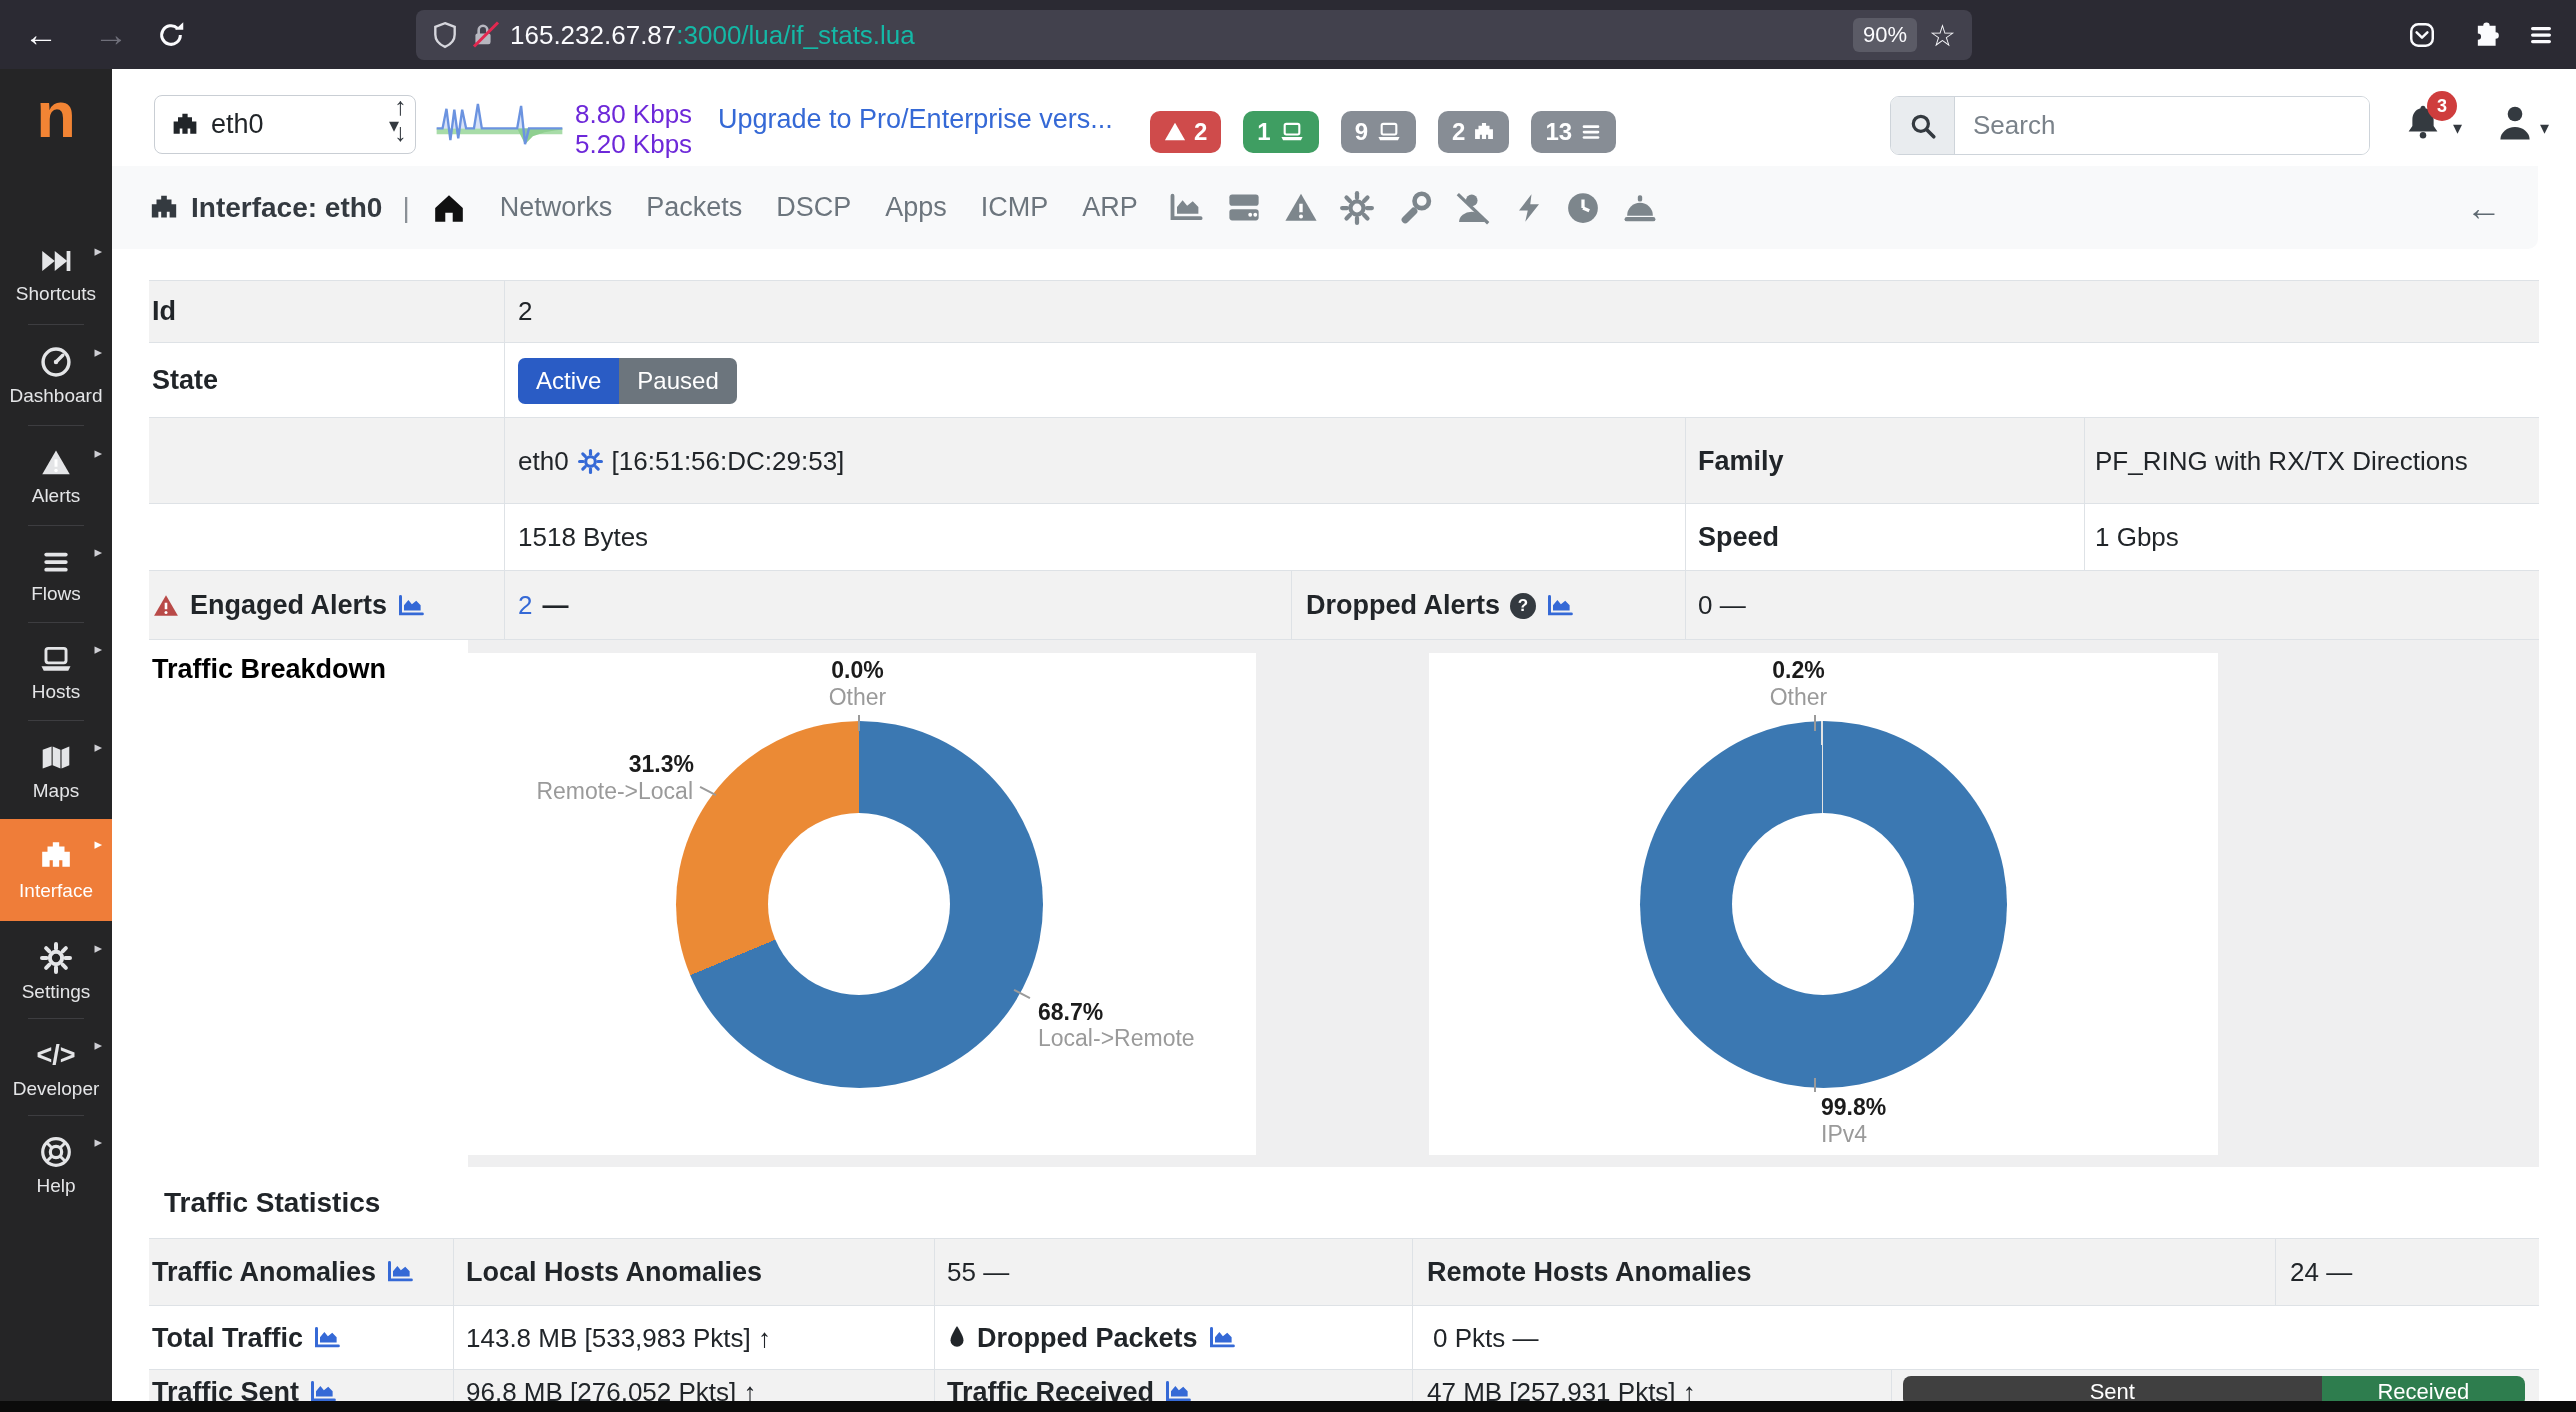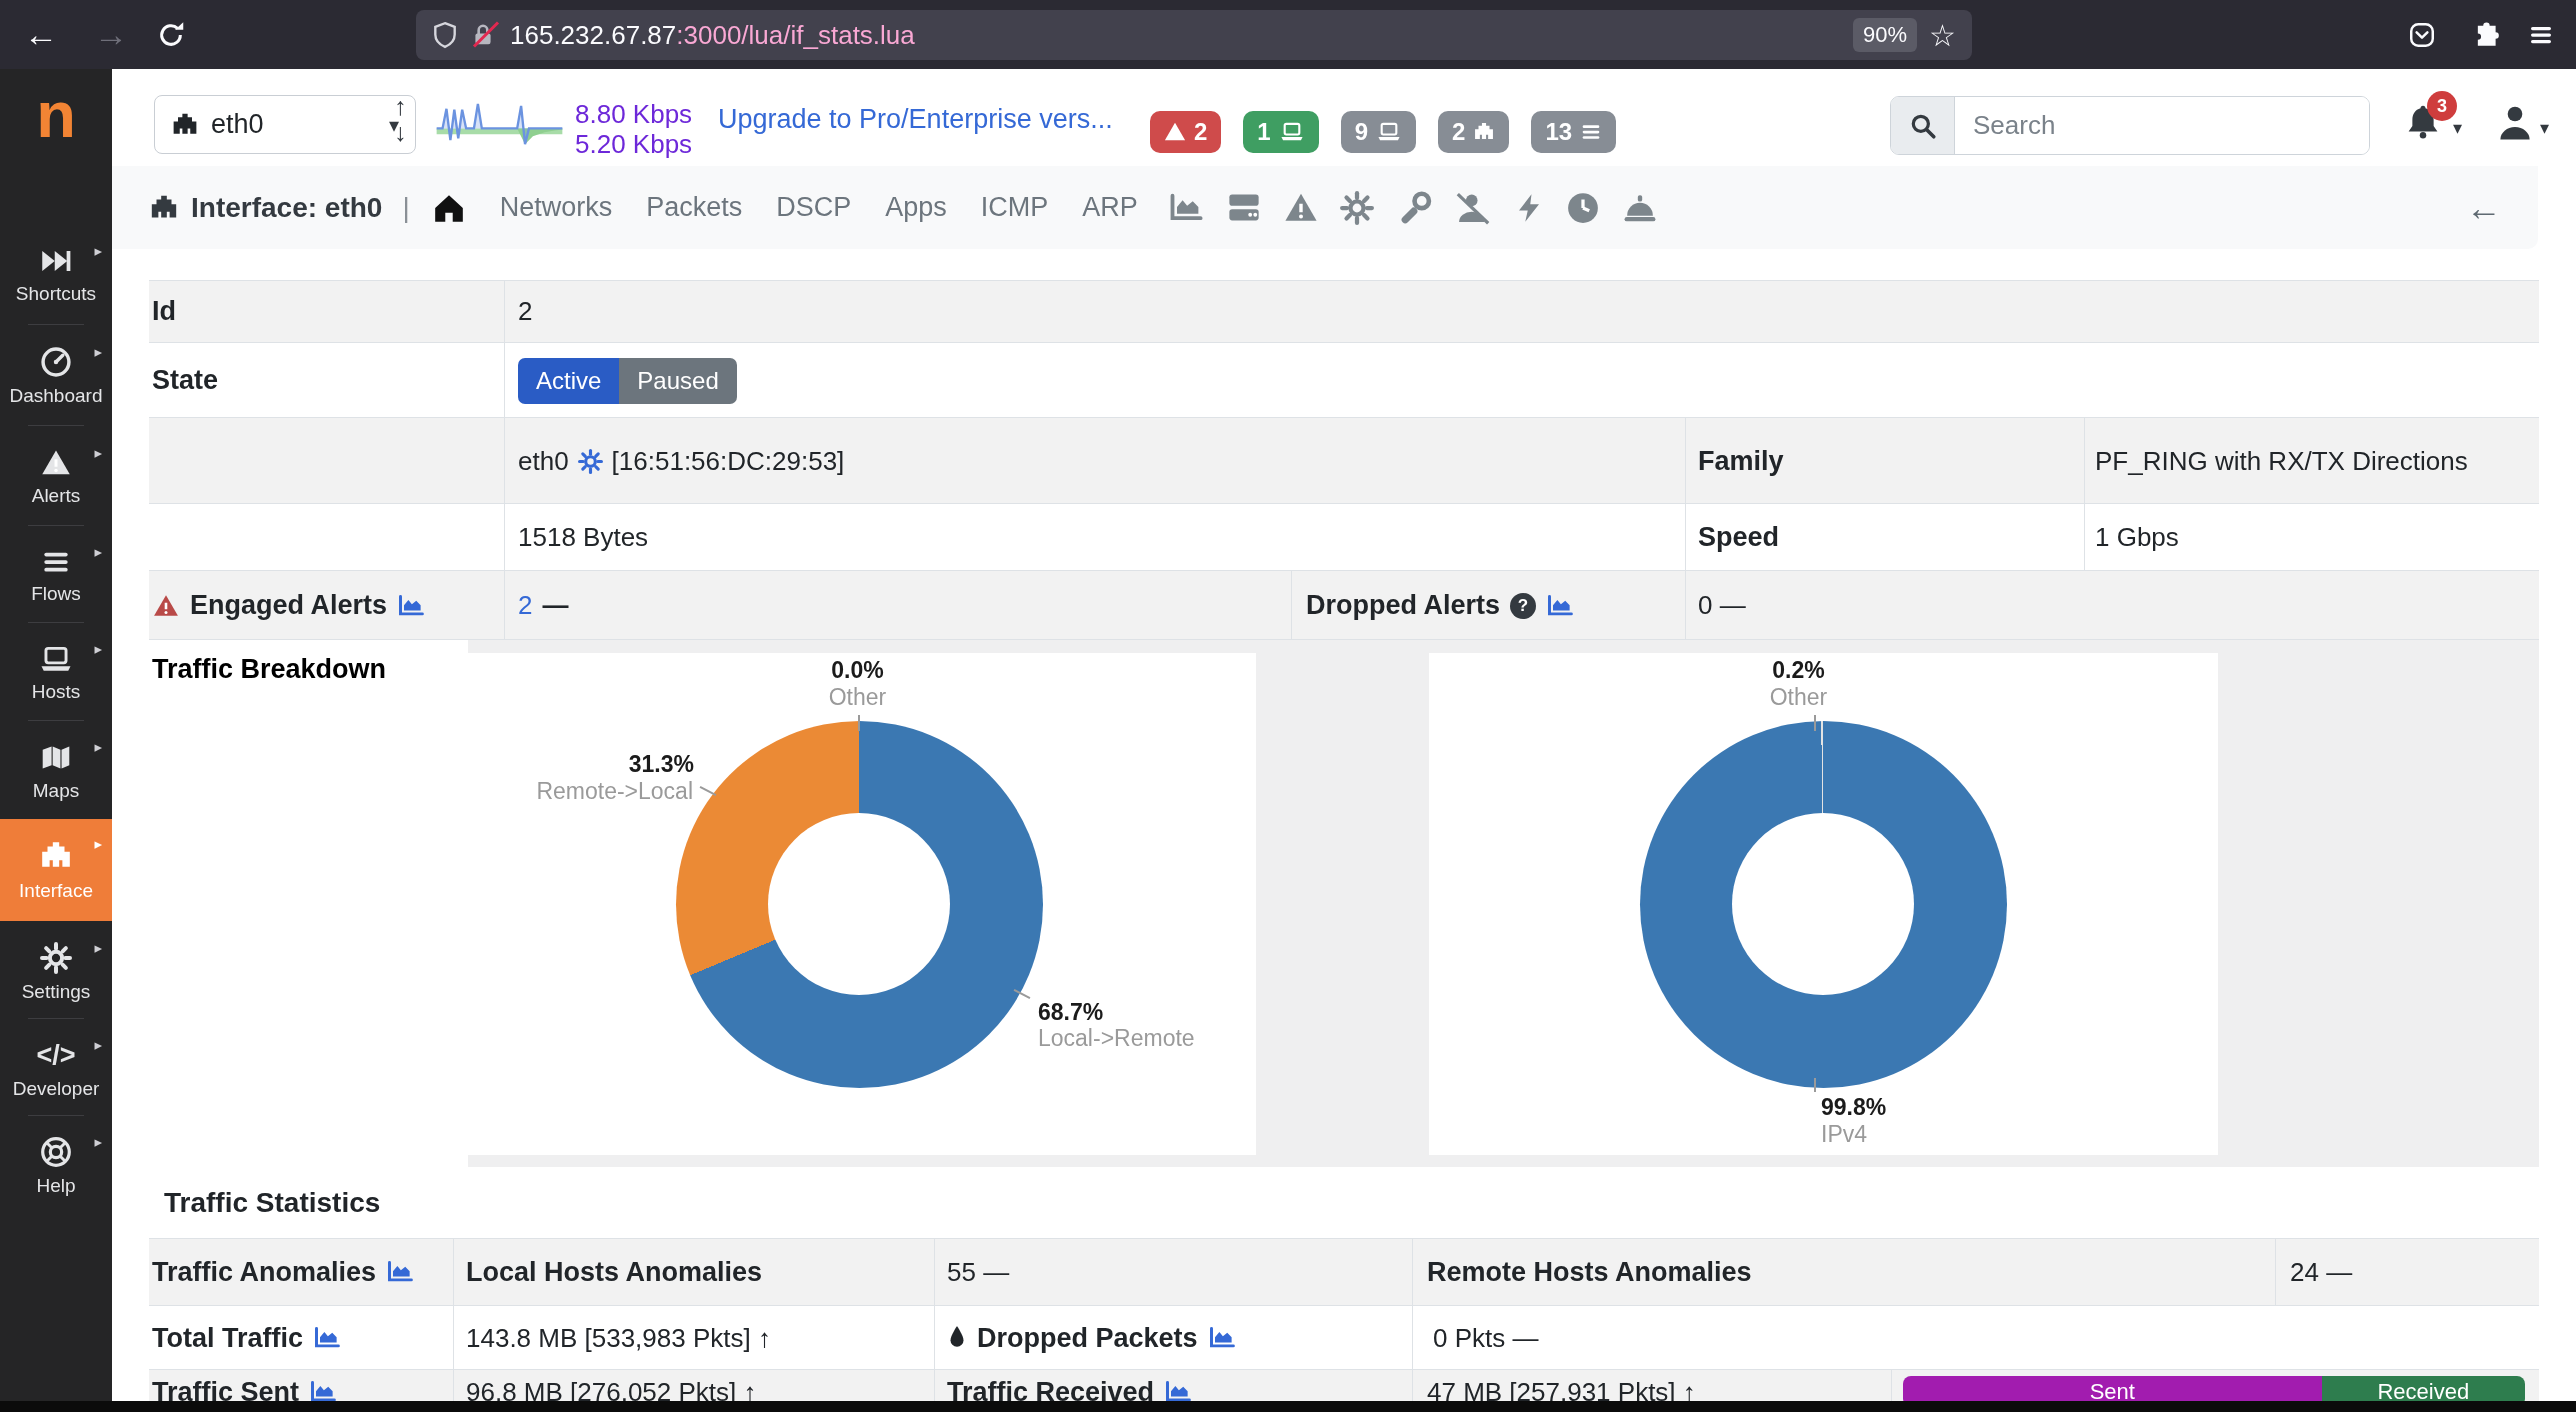--- a/index.html
+++ b/index.html
@@ -7,21 +7,21 @@
        font-family:"Liberation Sans",sans-serif;-webkit-font-smoothing:antialiased;position:relative;}
   .abs{position:absolute;}
   .flex{display:flex;align-items:center;}
   svg{display:block;}
   
   #chrome{left:0;top:0;width:2576px;height:69px;background:#2b2a33;}
   .chrome-btn{color:#fbfbfe;font-size:34px;line-height:69px;}
   #urlbar{left:416px;top:10px;width:1556px;height:50px;background:#42414d;border-radius:8px;
           display:flex;align-items:center;color:#fbfbfe;}
   #urlbar .url{font-size:26px;margin-left:14px;white-space:nowrap;}
-  .url-dim{color:#f9a8d4;}
+  .url-dim{color:#14b8a6;}
   #zoom-badge{background:#5b5b66;color:#fbfbfe;font-size:22px;border-radius:6px;padding:4px 10px;}
   
   #sidebar{left:0;top:69px;width:112px;height:1343px;background:#252526;}
   .side-item{position:absolute;left:0;width:112px;height:99px;display:flex;flex-direction:column;
              align-items:center;justify-content:center;gap:7px;color:#e4e5e7;cursor:pointer;}
   .side-item .lbl{font-size:19px;}
   .side-item .caret{position:absolute;right:10px;top:16px;font-size:15px;color:#cfcfd4;}
   .side-div{position:absolute;left:28px;width:56px;height:1px;background:#3d3d40;}
   .side-active{background:#ef7d39;color:#fff;height:102px;}
   
@@ -596,18 +596,18 @@
   <div class="cell b lblc" style="left:785px;width:479px;padding-left:12px">
     <span>Traffic Received</span>
     <svg width="28" height="24" class="chart-ico" viewBox="0 0 28 24">
         <use href="#i-chart"></use>
       </svg>
   </div>
   <div class="cell b stat-val" style="left:1263px;width:479px;padding-left:14px">47 MB [257,931 Pkts] ↑</div>
   <div class="cell b" style="left:1742px;right:0"></div>
 </div>
 <div id="sr-bar">
-  <div style="background: #a21caf; width: 67.3%;">Sent</div>
+  <div style="background: #404040; width: 67.3%;">Sent</div>
   <div style="background: rgb(46, 125, 78); width: 32.7%;">Received</div>
 </div>
 
 <div class="abs" style="left:0;top:1401px;width:2576px;height:12px;background:#0b0b0b"></div>
 
 
 </body></html>

